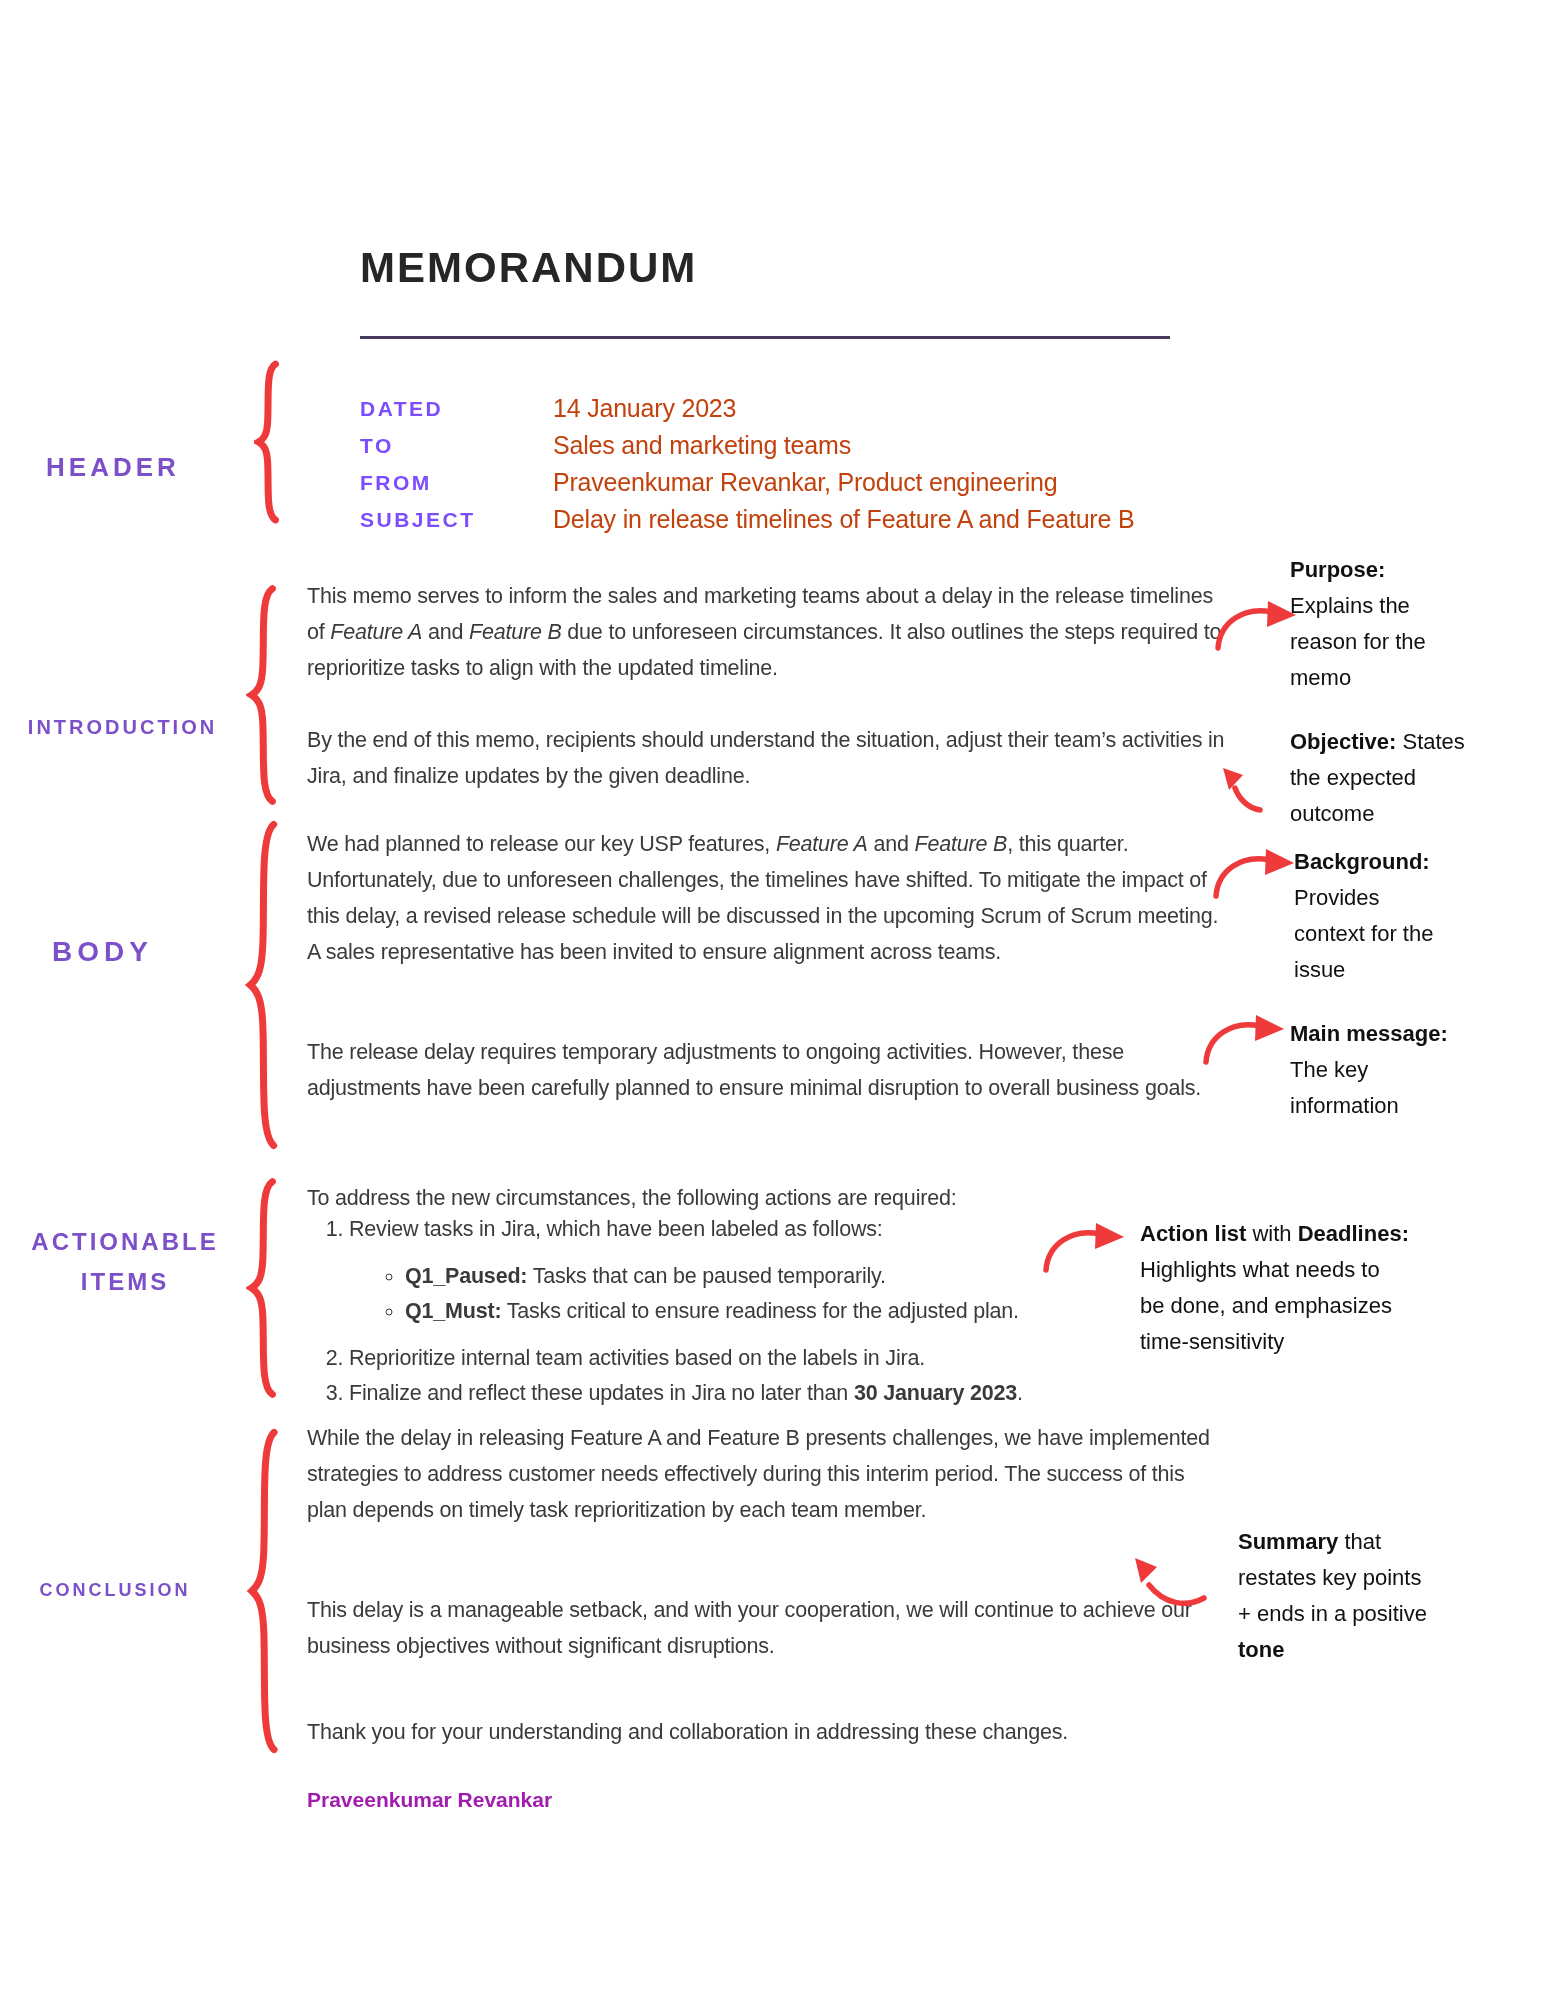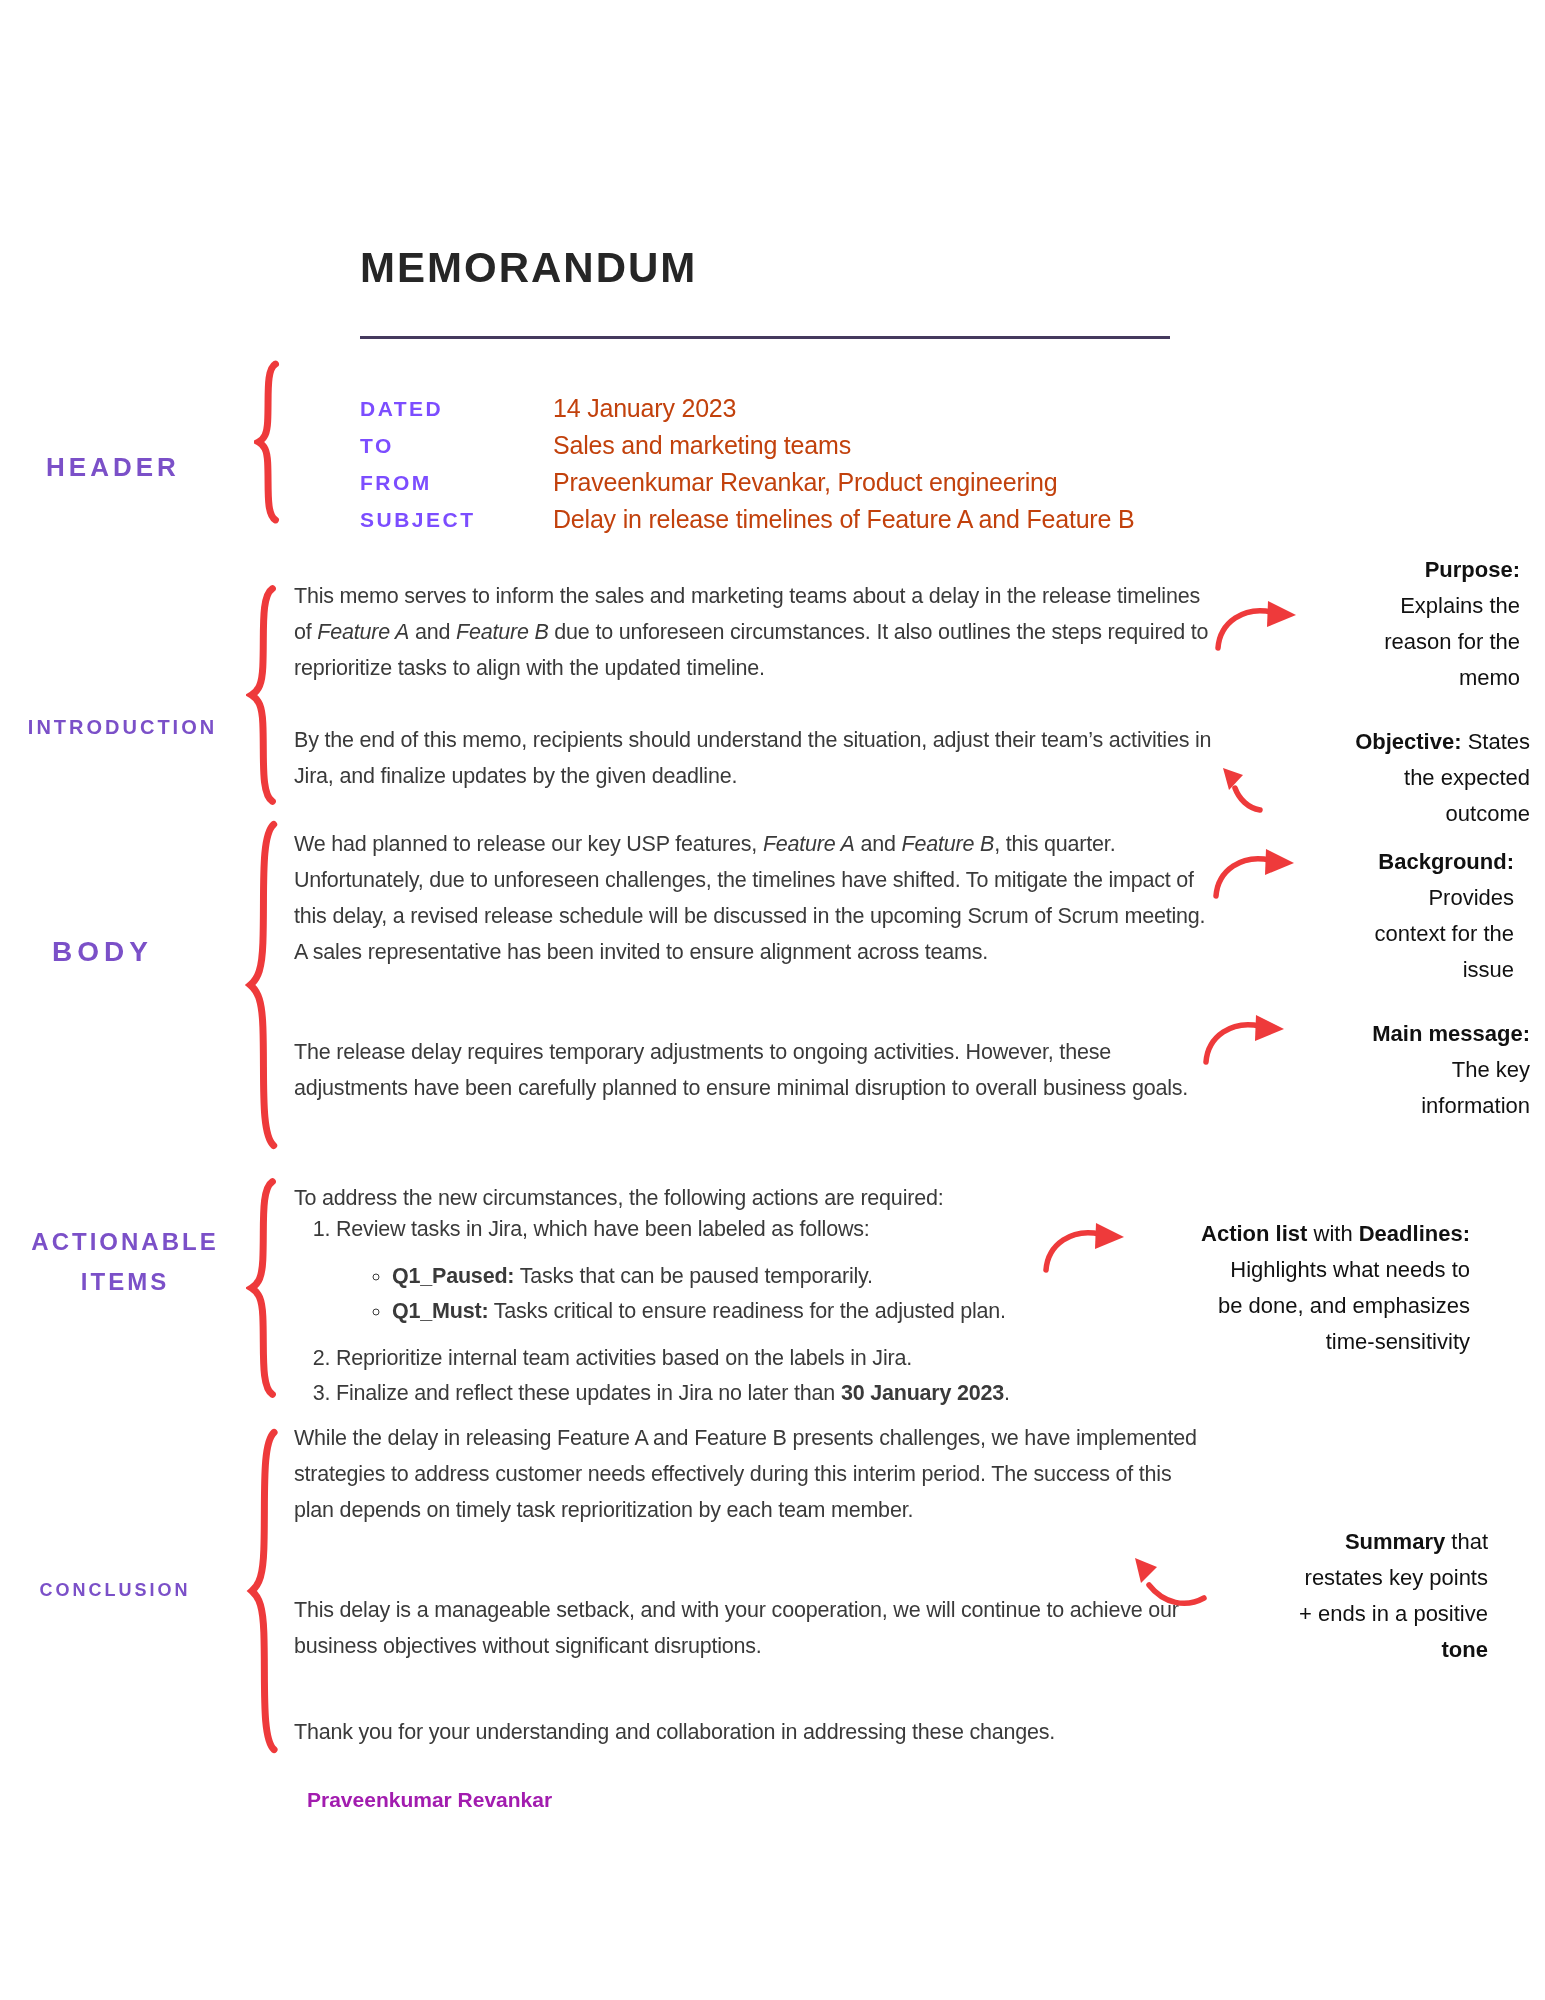--- a/index.html
+++ b/index.html
@@ -17,30 +17,30 @@
   .sec-label{position:absolute;text-align:center;font-weight:700;color:#7b50c8;}
   .lbl-header{left:28px;top:452px;width:170px;font-size:26px;letter-spacing:4px;}
   .lbl-intro{left:0px;top:716px;width:245px;font-size:20px;letter-spacing:3px;}
   .lbl-body{left:20px;top:936px;width:165px;font-size:28px;letter-spacing:5px;}
   .lbl-action{left:10px;top:1222px;width:230px;font-size:24px;letter-spacing:3px;line-height:40px;}
   .lbl-conclusion{left:10px;top:1580px;width:210px;font-size:18px;letter-spacing:3px;}
   
   .brace{position:absolute;}
   .brace path{fill:none;stroke:#ee3a3b;stroke-width:7;stroke-linecap:round;}
   
-  .para{position:absolute;left:294px;width:920px;font-size:21.5px;line-height:36px;
+  .para{position:absolute;left:307px;width:920px;font-size:21.5px;line-height:36px;
         color:#3a3a3a;letter-spacing:-0.2px;}
   .para i{font-style:italic;}
   .alist{margin:0;padding:0 0 0 42px;list-style:decimal;}
   .alist>li{line-height:35px;}
   .sublist{margin:12px;padding:0 0 0 44px;list-style:circle;}
   .sublist>li{line-height:35px;}
   .signature{position:absolute;left:307px;top:1788px;font-size:21px;font-weight:700;color:#a21caf;}
   
-  .anno{position:absolute;text-align:right;white-space:pre-line;font-size:22px;
+  .anno{position:absolute;text-align:left;white-space:pre-line;font-size:22px;
         line-height:36px;color:#111;}
   .anno-purpose{left:1290px;top:552px;width:230px;}
   .anno-objective{left:1290px;top:724px;width:240px;}
   .anno-background{left:1294px;top:844px;width:220px;}
   .anno-main{left:1290px;top:1016px;width:240px;}
   .anno-action{left:1140px;top:1216px;width:330px;}
   .anno-summary{left:1238px;top:1524px;width:250px;}
   .arrow{position:absolute;}
 </style>
 </head>

